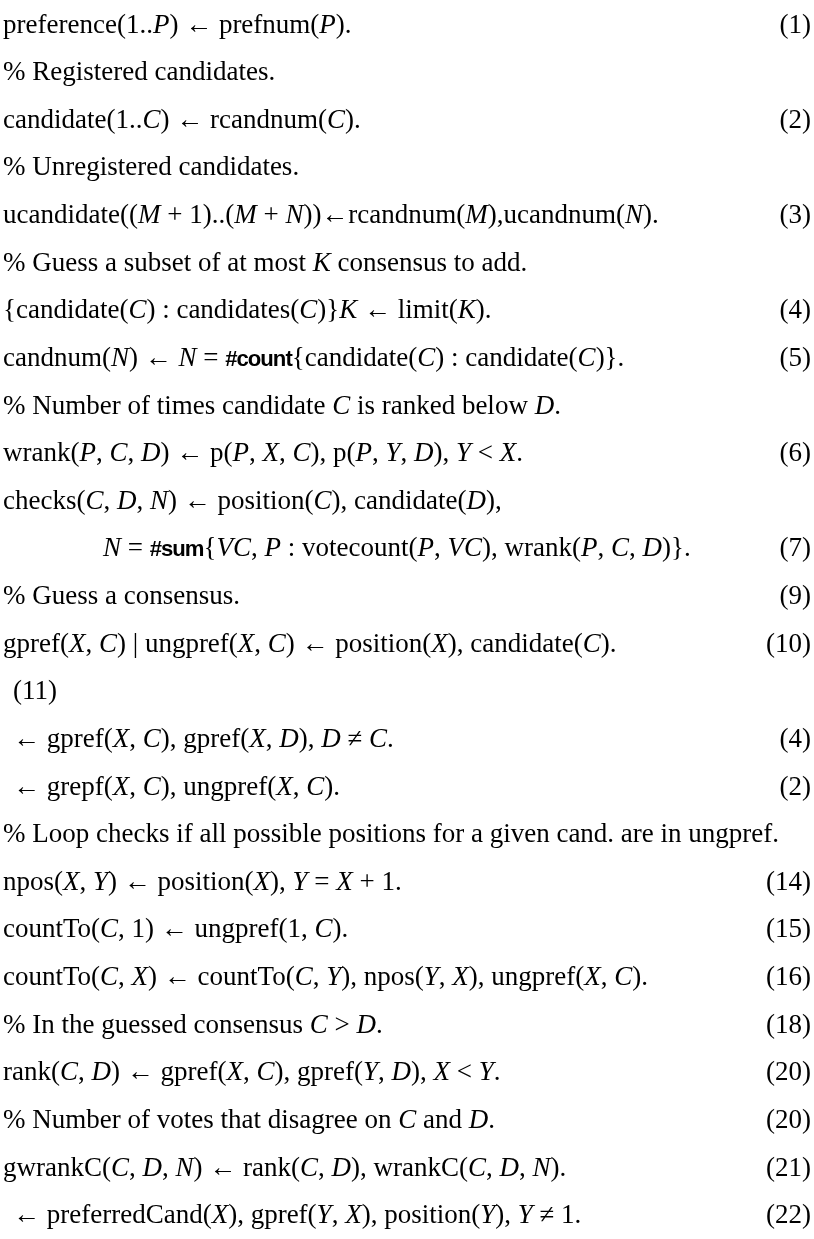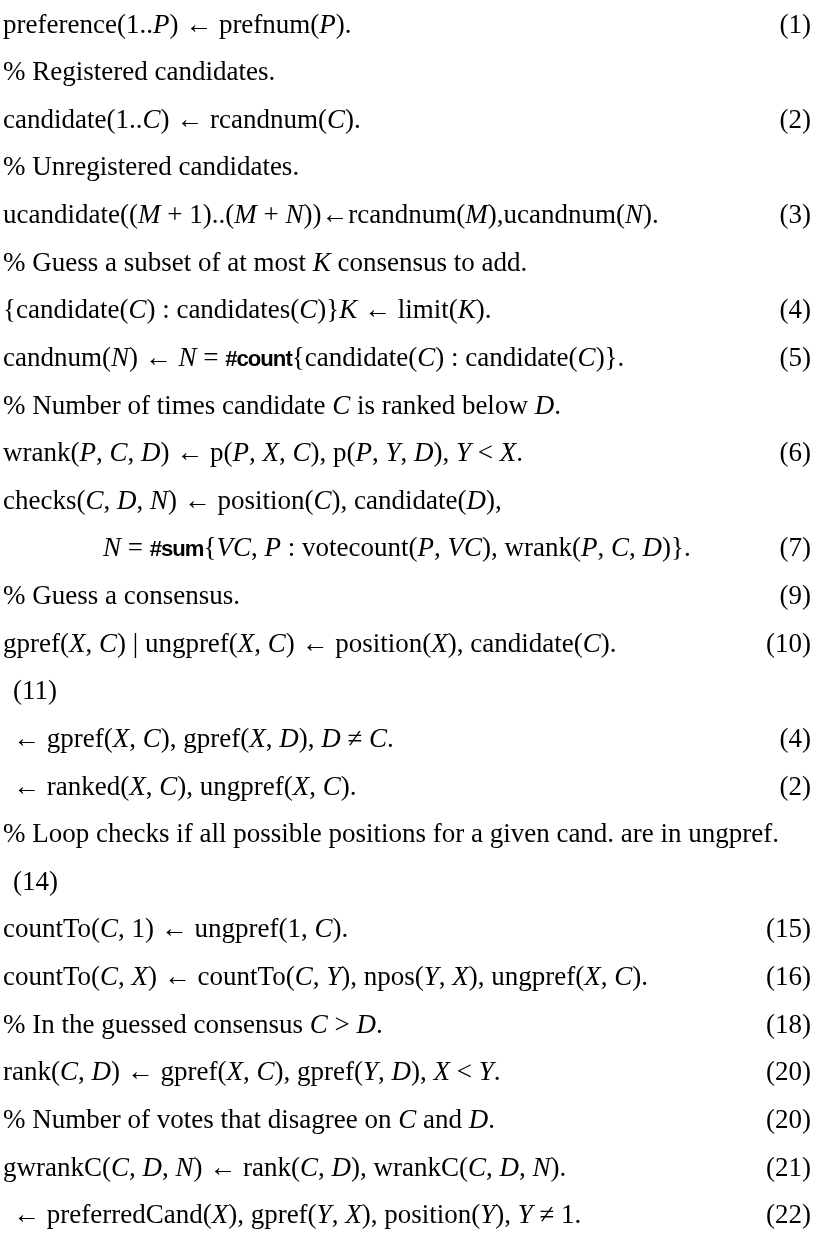--- a/index.html
+++ b/index.html
@@ -110,27 +110,28 @@
       <span class="eqnum rm">(10)</span>
     </div>
     <div class="line indent1">
       <span class="eqnum rm">(11)</span>
     </div>
     <div class="line indent1">
       <span class="content"><span class="rm">← gpref(</span><span class="it">X</span><span class="rm">, </span><span class="it">C</span><span class="rm">), gpref(</span><span class="it">X</span><span class="rm">, </span><span class="it">D</span><span class="rm">), </span><span class="it">D</span><span class="rm"> ≠ </span><span class="it">C</span><span class="rm">.</span></span>
       <span class="eqnum rm">(4)</span>
     </div>
     <div class="line indent1">
-      <span class="content"><span class="rm">← ranked(</span><span class="it">X</span><span class="rm">, </span><span class="it">C</span><span class="rm">), ungpref(</span><span class="it">X</span><span class="rm">, </span><span class="it">C</span><span class="rm">).</span></span>
+      <span class="content"><span class="rm">← grepf(</span><span class="it">X</span><span class="rm">, </span><span class="it">C</span><span class="rm">), ungpref(</span><span class="it">X</span><span class="rm">, </span><span class="it">C</span><span class="rm">).</span></span>
       <span class="eqnum rm">(2)</span>
     </div>
     <div class="line">
       <span class="content"><span class="rm">% Loop checks if all possible positions for a given cand. are in ungpref.</span></span>
     </div>
     <div class="line">
+      <span class="content"><span class="rm">npos(</span><span class="it">X</span><span class="rm">, </span><span class="it">Y</span><span class="rm">) ← position(</span><span class="it">X</span><span class="rm">), </span><span class="it">Y</span><span class="rm"> = </span><span class="it">X</span><span class="rm"> + 1.</span></span>
       <span class="eqnum rm">(14)</span>
     </div>
     <div class="line">
       <span class="content"><span class="rm">countTo(</span><span class="it">C</span><span class="rm">, 1) ← ungpref(1, </span><span class="it">C</span><span class="rm">).</span></span>
       <span class="eqnum rm">(15)</span>
     </div>
     <div class="line">
       <span class="content"><span class="rm">countTo(</span><span class="it">C</span><span class="rm">, </span><span class="it">X</span><span class="rm">) ← countTo(</span><span class="it">C</span><span class="rm">, </span><span class="it">Y</span><span class="rm">), npos(</span><span class="it">Y</span><span class="rm">, </span><span class="it">X</span><span class="rm">), ungpref(</span><span class="it">X</span><span class="rm">, </span><span class="it">C</span><span class="rm">).</span></span>
       <span class="eqnum rm">(16)</span>
     </div>

